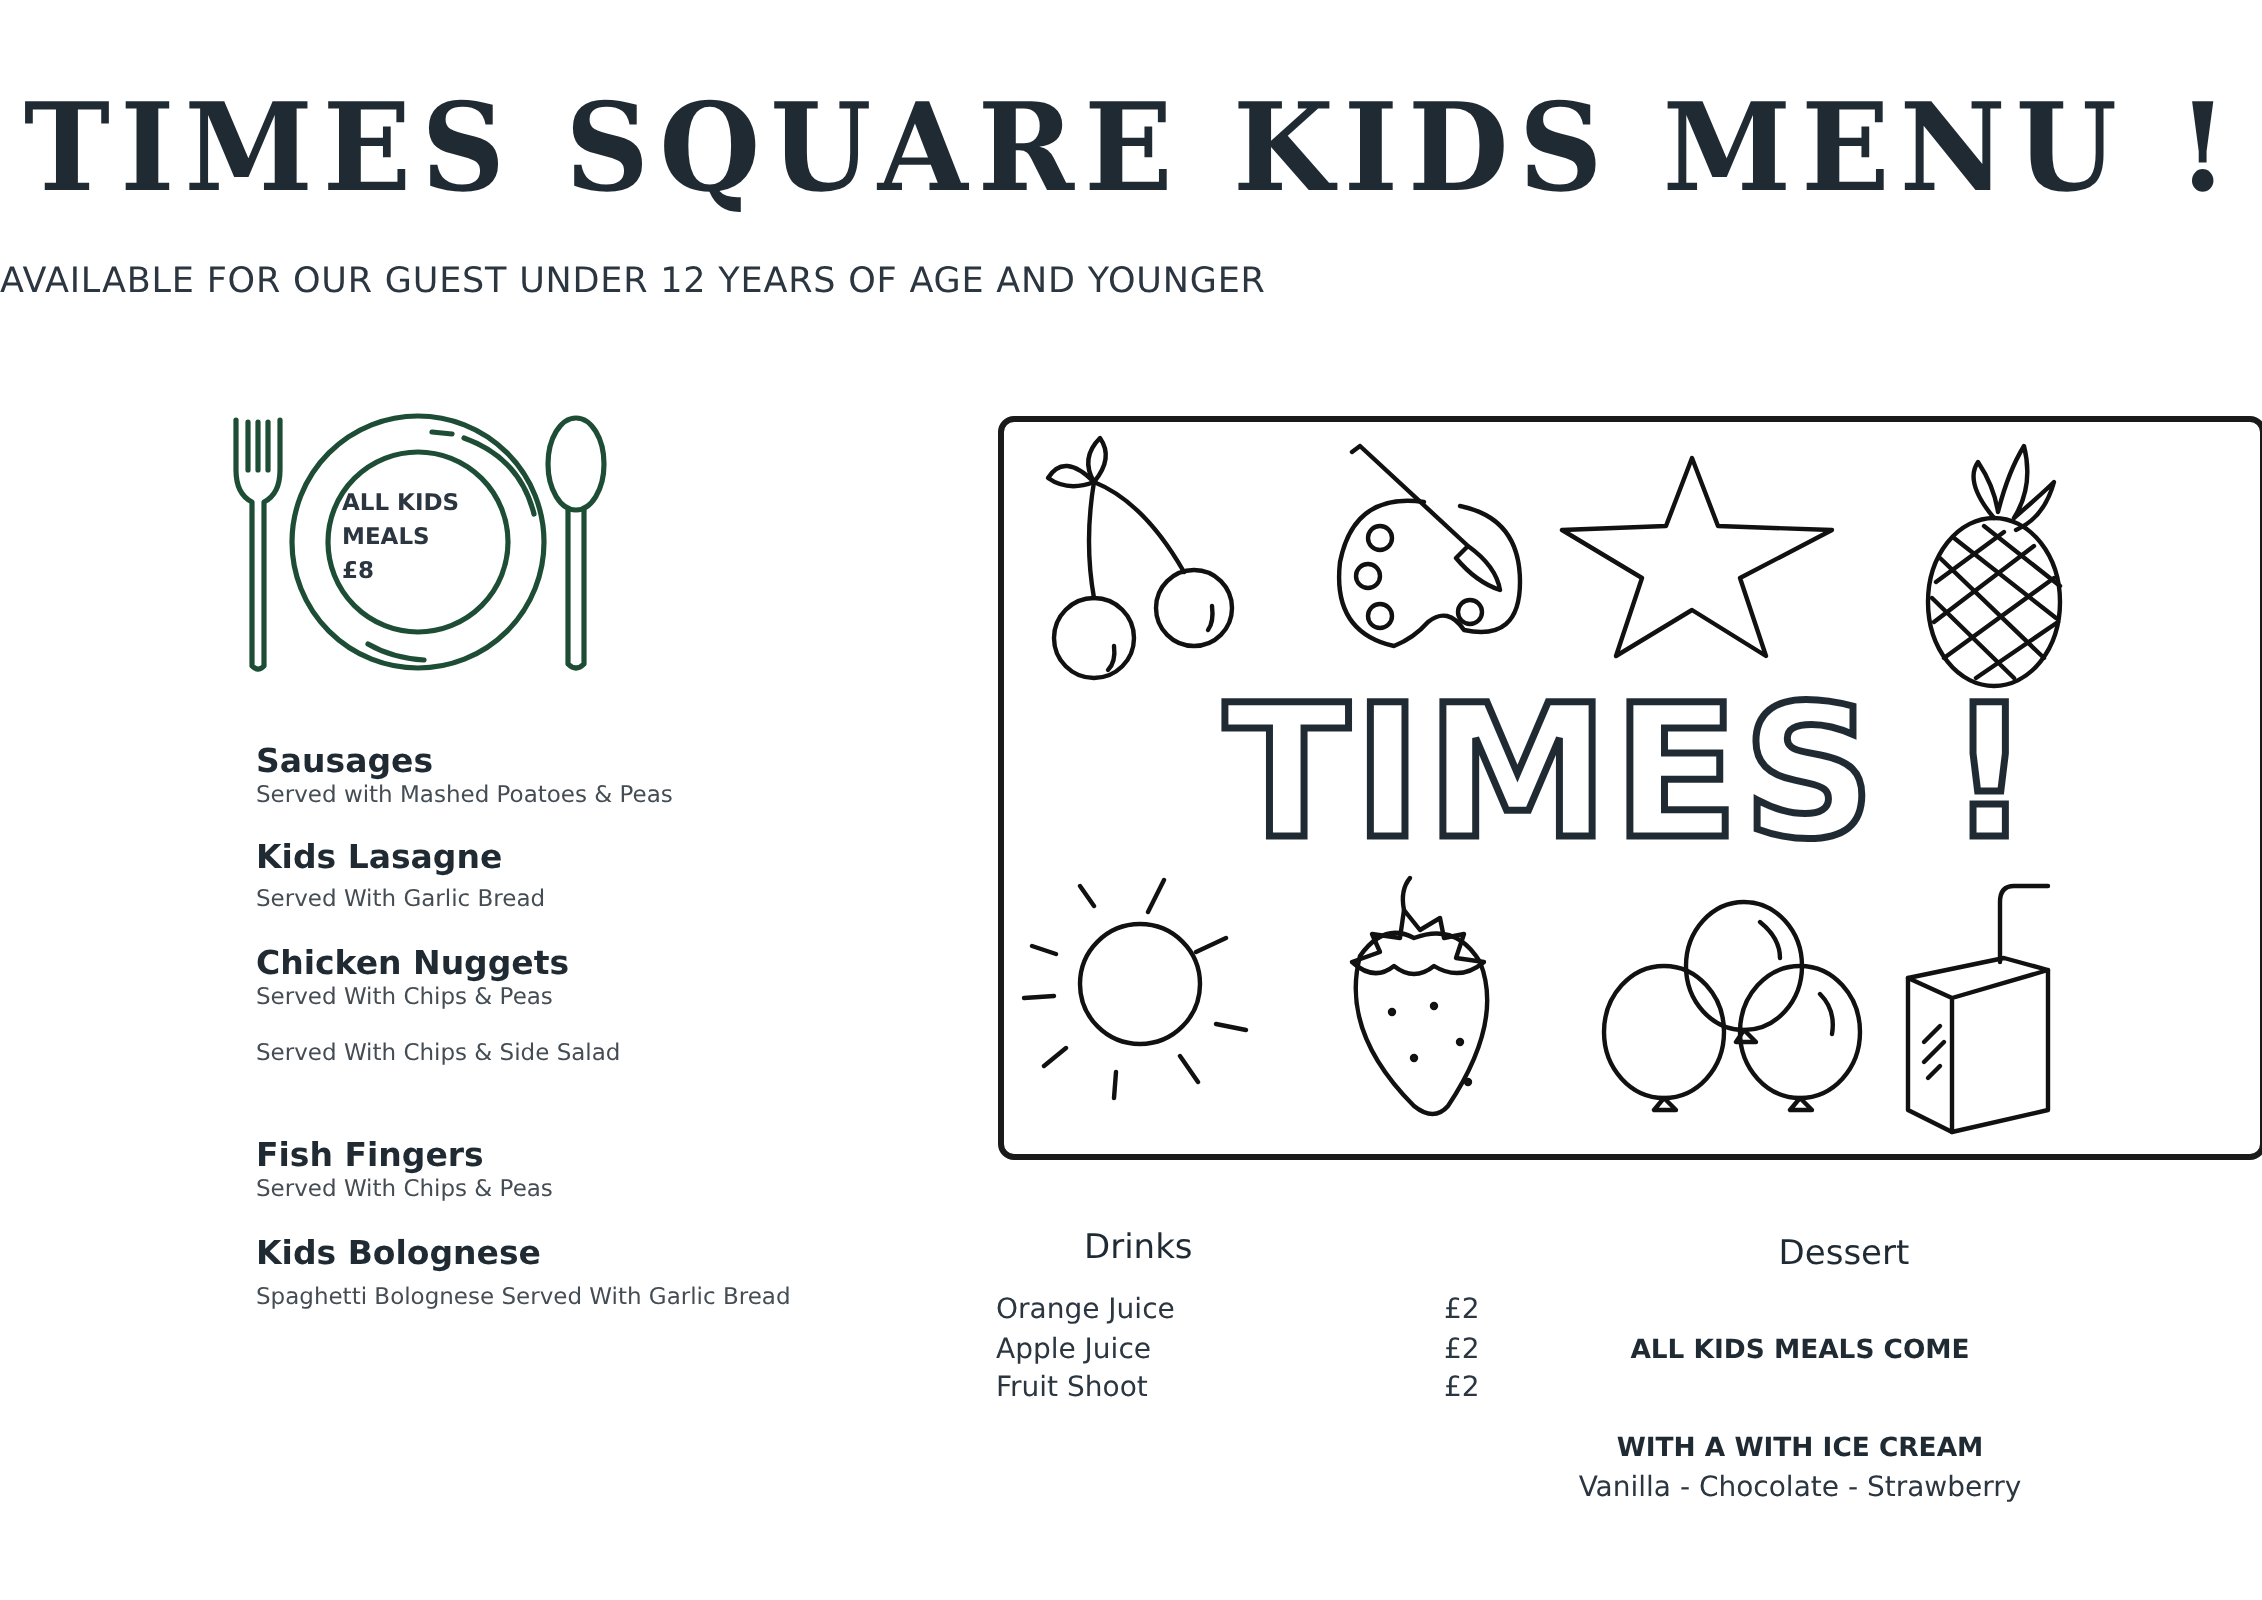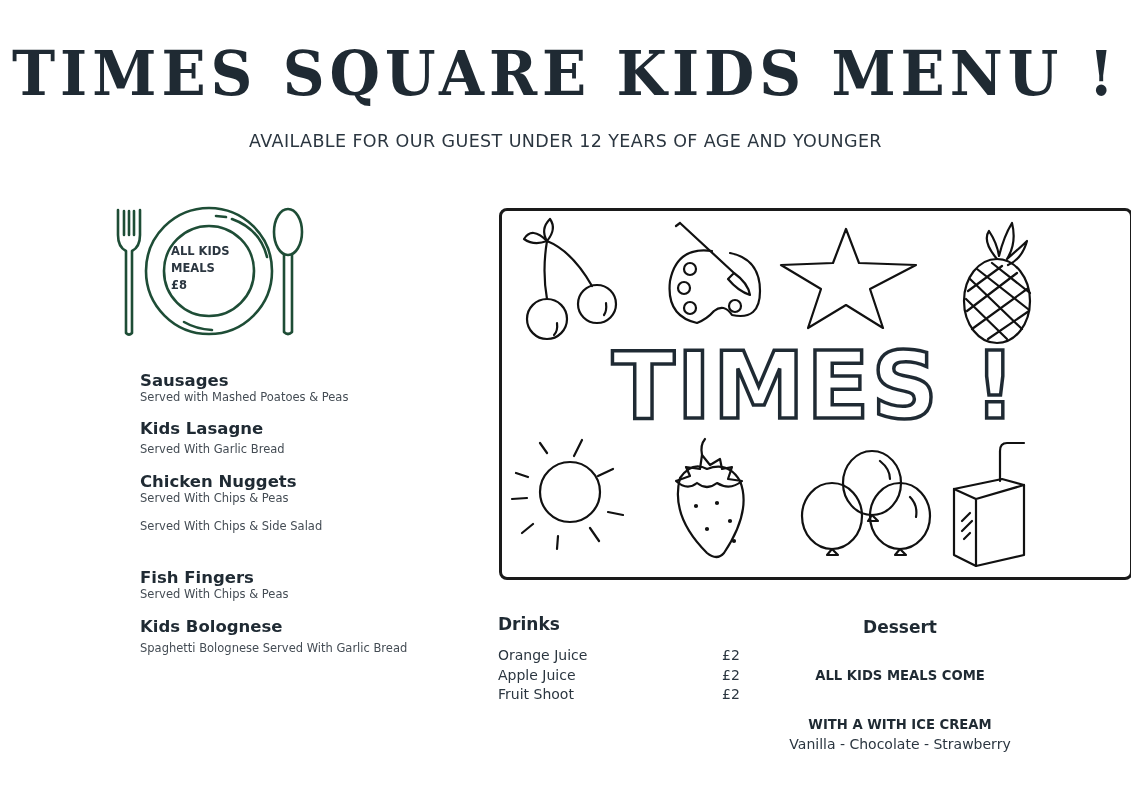--- a/index.html
+++ b/index.html
@@ -5,48 +5,48 @@
   * { margin: 0; padding: 0; box-sizing: border-box; }
   html, body { width: 1131px; height: 800px; background: #ffffff; overflow: hidden; }
   body { position: relative; color: #1f2a33; font-family: "Liberation Sans", sans-serif; }
 
   .title {
     position: absolute; left: 0; top: 40px; width: 1131px; text-align: center;
     font-family: "DejaVu Serif", serif; font-weight: bold; font-size: 58px;
     letter-spacing: 5px; color: #1f2a33; transform: scaleY(1.05);
   }
   .subtitle {
-    position: absolute; left: 0; top: 131px; width: 1131px; text-align: center;
+    position: absolute; left: 0; top: 131px; width: 1131px; text-align: left;
     font-family: "DejaVu Sans", sans-serif; font-size: 17.5px; letter-spacing: 0.4px; color: #2b3640;
   }
 
   .plate-graphic { position: absolute; left: 112px; top: 205px; width: 200px; height: 135px; }
   .plate-text {
     position: absolute; left: 171px; top: 243px; width: 78px; text-align: left;
     font-family: "DejaVu Sans", sans-serif; font-weight: bold; font-size: 11.5px; line-height: 17px; color: #2b3640;
   }
 
   .menu-list { position: absolute; left: 128px; top: 371px; width: 330px; }
-  .menu-item { position: absolute; left: 12px; }
+  .menu-item { position: absolute; left: 0; }
   .item-name { font-family: "DejaVu Sans", sans-serif; font-weight: bold; font-size: 16.5px; color: #1f2a33; white-space: nowrap; }
   .item-desc { font-family: "DejaVu Sans", sans-serif; font-size: 11.5px; color: #444c54; white-space: nowrap; }
 
   .coloring-box {
     position: absolute; left: 499px; top: 208px; width: 634px; height: 372px;
     border: 3px solid #1a1a1a; border-radius: 8px;
   }
   .coloring-box svg.icons { position: absolute; left: 0; top: 0; }
   .big-word {
     position: absolute; left: 110px; top: 122px; width: 360px;
     font-family: "DejaVu Sans", sans-serif; font-weight: bold; font-size: 92px; letter-spacing: 2px;
     color: #ffffff; -webkit-text-stroke: 3.5px #1f2a33; white-space: nowrap;
   }
 
   .drinks { position: absolute; left: 498px; top: 614px; width: 250px; }
-  .section-title { font-family: "DejaVu Sans", sans-serif; font-weight: bold; font-size: 17px; color: #1f2a33; }
+  .section-title { font-family: "DejaVu Sans", sans-serif; font-weight: normal; font-size: 17px; color: #1f2a33; margin-left: 44px; }
   .drink-row { position: relative; height: 19.5px; font-family: "DejaVu Sans", sans-serif; font-size: 14px; color: #2b3640; }
   .drink-name { position: absolute; left: 0; top: 0; }
   .drink-price { position: absolute; left: 224px; top: 0; }
   .drinks-rows { margin-top: 13px; }
 
   .dessert { position: absolute; left: 770px; top: 617px; width: 260px; text-align: center; }
   .dessert .section-title { margin-bottom: 7px; }
   .dessert-line { font-family: "DejaVu Sans", sans-serif; font-weight: bold; font-size: 13.2px; line-height: 20px; color: #1f2a33; white-space: nowrap; margin-top: 29px; }
   .dessert-flavours { font-family: "DejaVu Sans", sans-serif; font-size: 14px; line-height: 19px; color: #2b3640; white-space: nowrap; }
 </style>

